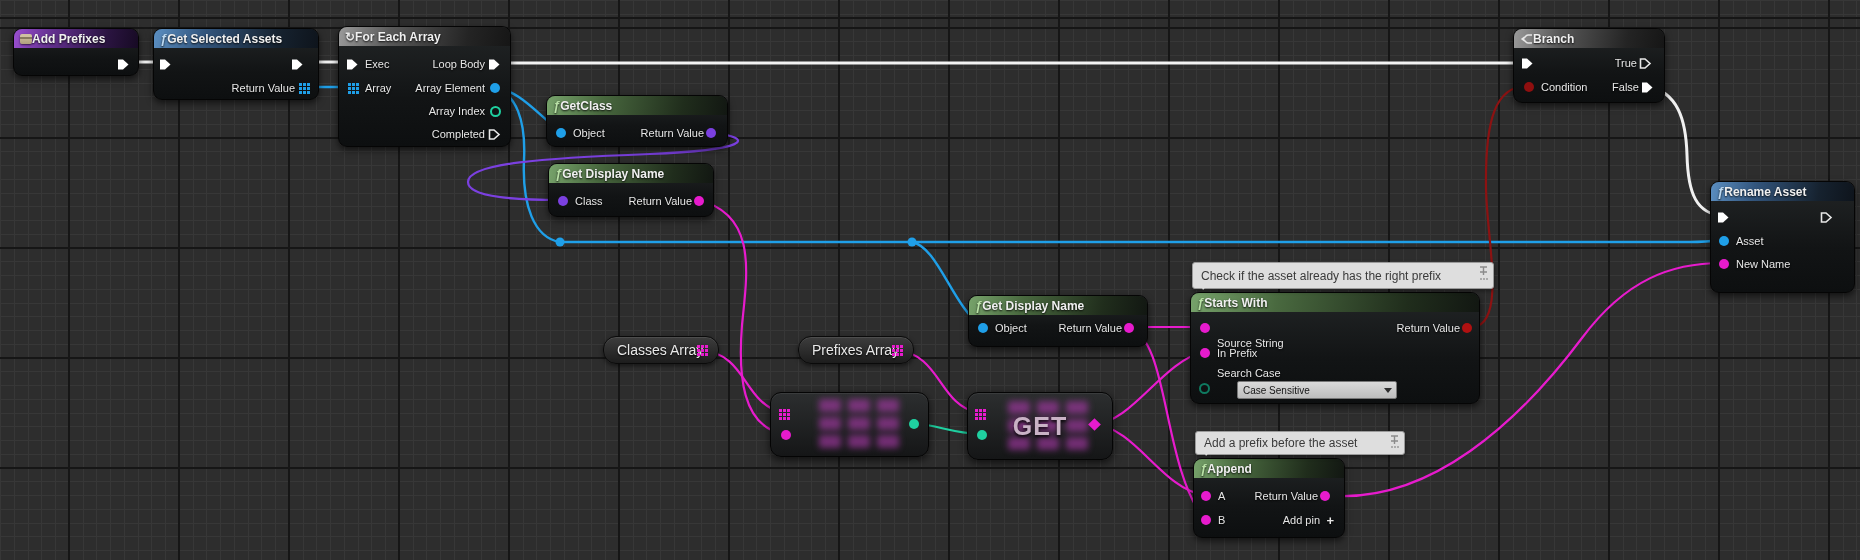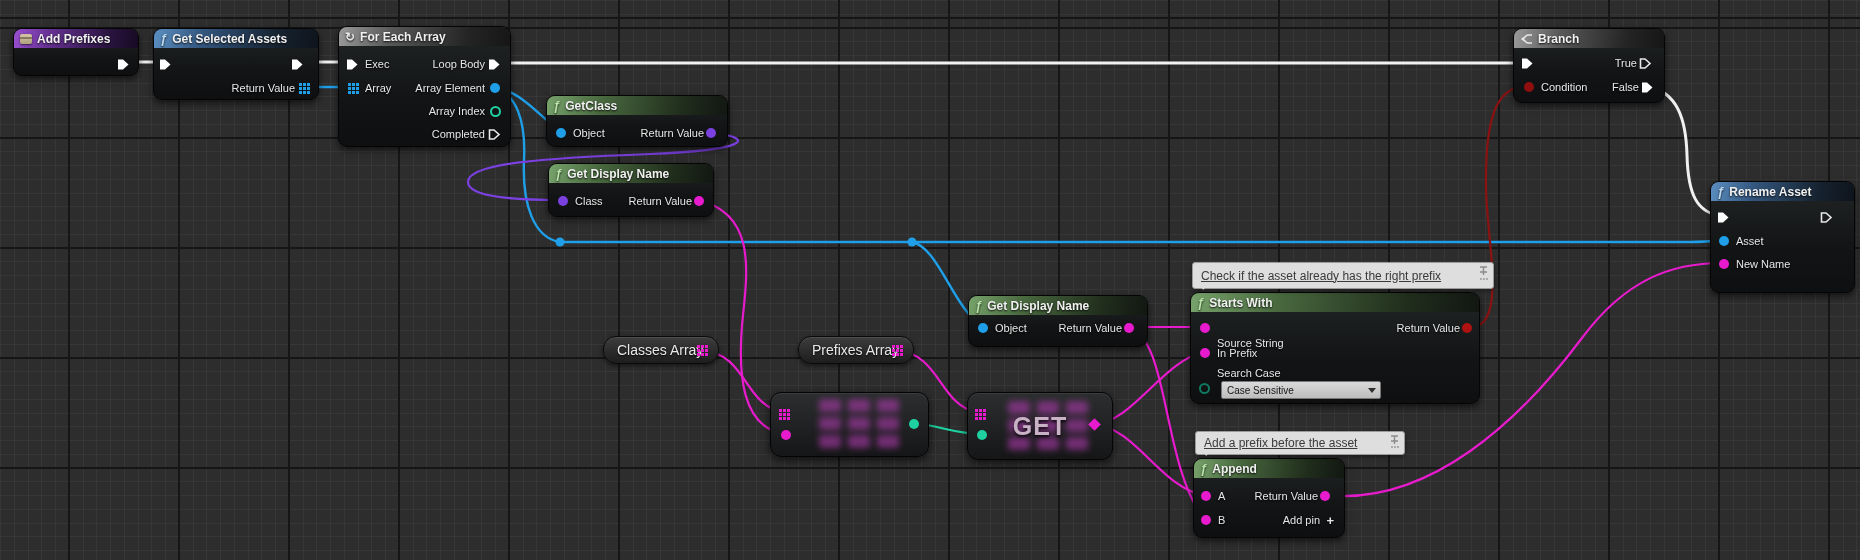--- a/index.html
+++ b/index.html
@@ -9,21 +9,21 @@
     background-image:
       repeating-linear-gradient(to right,#161616 0 2px,transparent 2px 110px),
       repeating-linear-gradient(to bottom,#161616 0 2px,transparent 2px 110px),
       repeating-linear-gradient(to right,#373737 0 1px,transparent 1px 13.75px),
       repeating-linear-gradient(to bottom,#373737 0 1px,transparent 1px 13.75px);
     background-position:68px 0,0 27px,0 0,0 0;}
   #wires{position:absolute;left:0;top:0;z-index:1;pointer-events:none;}
   .node{position:absolute;z-index:2;background:linear-gradient(#222526 0%,#121415 60%,#0d0f10 100%);
     border:1px solid #050505;border-radius:9px;
     box-shadow:0 3px 7px rgba(0,0,0,.6), inset 0 1px 0 rgba(255,255,255,.05);}
-  .hdr{height:17px;border-radius:8px 8px 0 0;display:flex;align-items:center;gap:5px;
+  .hdr{height:17px;border-radius:8px 8px 0 0;display:flex;align-items:center;
     padding:1px 8px 1px 6px;font-size:12px;font-weight:bold;color:#f0f0f0;
     text-shadow:0 1px 2px rgba(0,0,0,.9);white-space:nowrap;}
   .h-green{background:linear-gradient(100deg,#77a36b 0%,#49693f 30%,#202d1c 75%,#121712 100%);}
   .h-blue{background:linear-gradient(100deg,#5b8fc2 0%,#33567e 30%,#16222f 75%,#0e141c 100%);}
   .h-purple{background:linear-gradient(100deg,#9a4fd0 0%,#63308f 30%,#2a1440 75%,#170a24 100%);}
   .h-gray{background:linear-gradient(100deg,#9a9a9a 0%,#595959 30%,#242424 75%,#161616 100%);}
   .fic{font-style:italic;font-weight:bold;font-size:13px;line-height:10px;}
   .fic.g{color:#b9e2a6;} .fic.b{color:#bcd9f2;}
   .plbl{position:absolute;font-size:11px;color:#e6e6e6;text-shadow:0 1px 2px #000;white-space:nowrap;}
   .plbl.r{text-align:right;}
@@ -42,26 +42,26 @@
     box-shadow:0 3px 8px rgba(0,0,0,.65), inset 0 1px 0 rgba(255,255,255,.07);}
   .tiles{position:absolute;width:22px;height:13px;background:rgba(186,60,186,.55);
     box-shadow:29px 0 rgba(186,60,186,.55),58px 0 rgba(186,60,186,.55),
       0 18px rgba(186,60,186,.55),29px 18px rgba(186,60,186,.55),58px 18px rgba(186,60,186,.55),
       0 36px rgba(186,60,186,.55),29px 36px rgba(186,60,186,.55),58px 36px rgba(186,60,186,.55);
     filter:blur(3px);border-radius:2px;}
   .bigtxt{position:absolute;left:0;right:0;text-align:center;font-size:25px;font-weight:bold;
     letter-spacing:1px;color:#c9b2c6;text-shadow:0 2px 3px rgba(0,0,0,.8);}
   .comment{position:absolute;z-index:3;background:#dedede;border:1px solid #9a9a9a;border-radius:3px;
     color:#3a3a3a;font-size:12px;display:flex;align-items:center;padding:0 22px 0 8px;
-    box-shadow:0 2px 4px rgba(0,0,0,.4);white-space:nowrap;text-decoration:underline;}
+    box-shadow:0 2px 4px rgba(0,0,0,.4);white-space:nowrap;}
   .comment:after{content:"";position:absolute;left:7px;bottom:-7px;border:5px solid transparent;
     border-top:7px solid #dedede;border-left-width:3px;border-right-width:6px;}
   .cpin{position:absolute;right:4px;top:2px;color:#8a8a8a;}
   .dropdown{position:absolute;background:linear-gradient(#dadada,#bdbdbd);border:1px solid #777;
-    border-radius:2px;font-size:10px;color:#151515;display:flex;align-items:center;padding:0 5px;}
+    border-radius:2px;font-size:10px;color:#151515;display:flex;align-items:center;padding:0 5px;margin-left:16px;}
   .dropdown .caret{position:absolute;right:4px;top:6px;width:0;height:0;
     border-left:4px solid transparent;border-right:4px solid transparent;border-top:5px solid #2e2e2e;}
   .evicon{width:12px;height:10px;border-radius:2px;
     background:linear-gradient(#cfc1a0 0%,#cfc1a0 28%,#877a5e 28%,#877a5e 46%,#c4b592 46%,#b0a17e 100%);
     box-shadow:0 1px 2px rgba(0,0,0,.6);}
   .loopic{color:#e8e8e8;font-size:12px;font-weight:bold;}
 </style>
 </head>
 <body>
 

